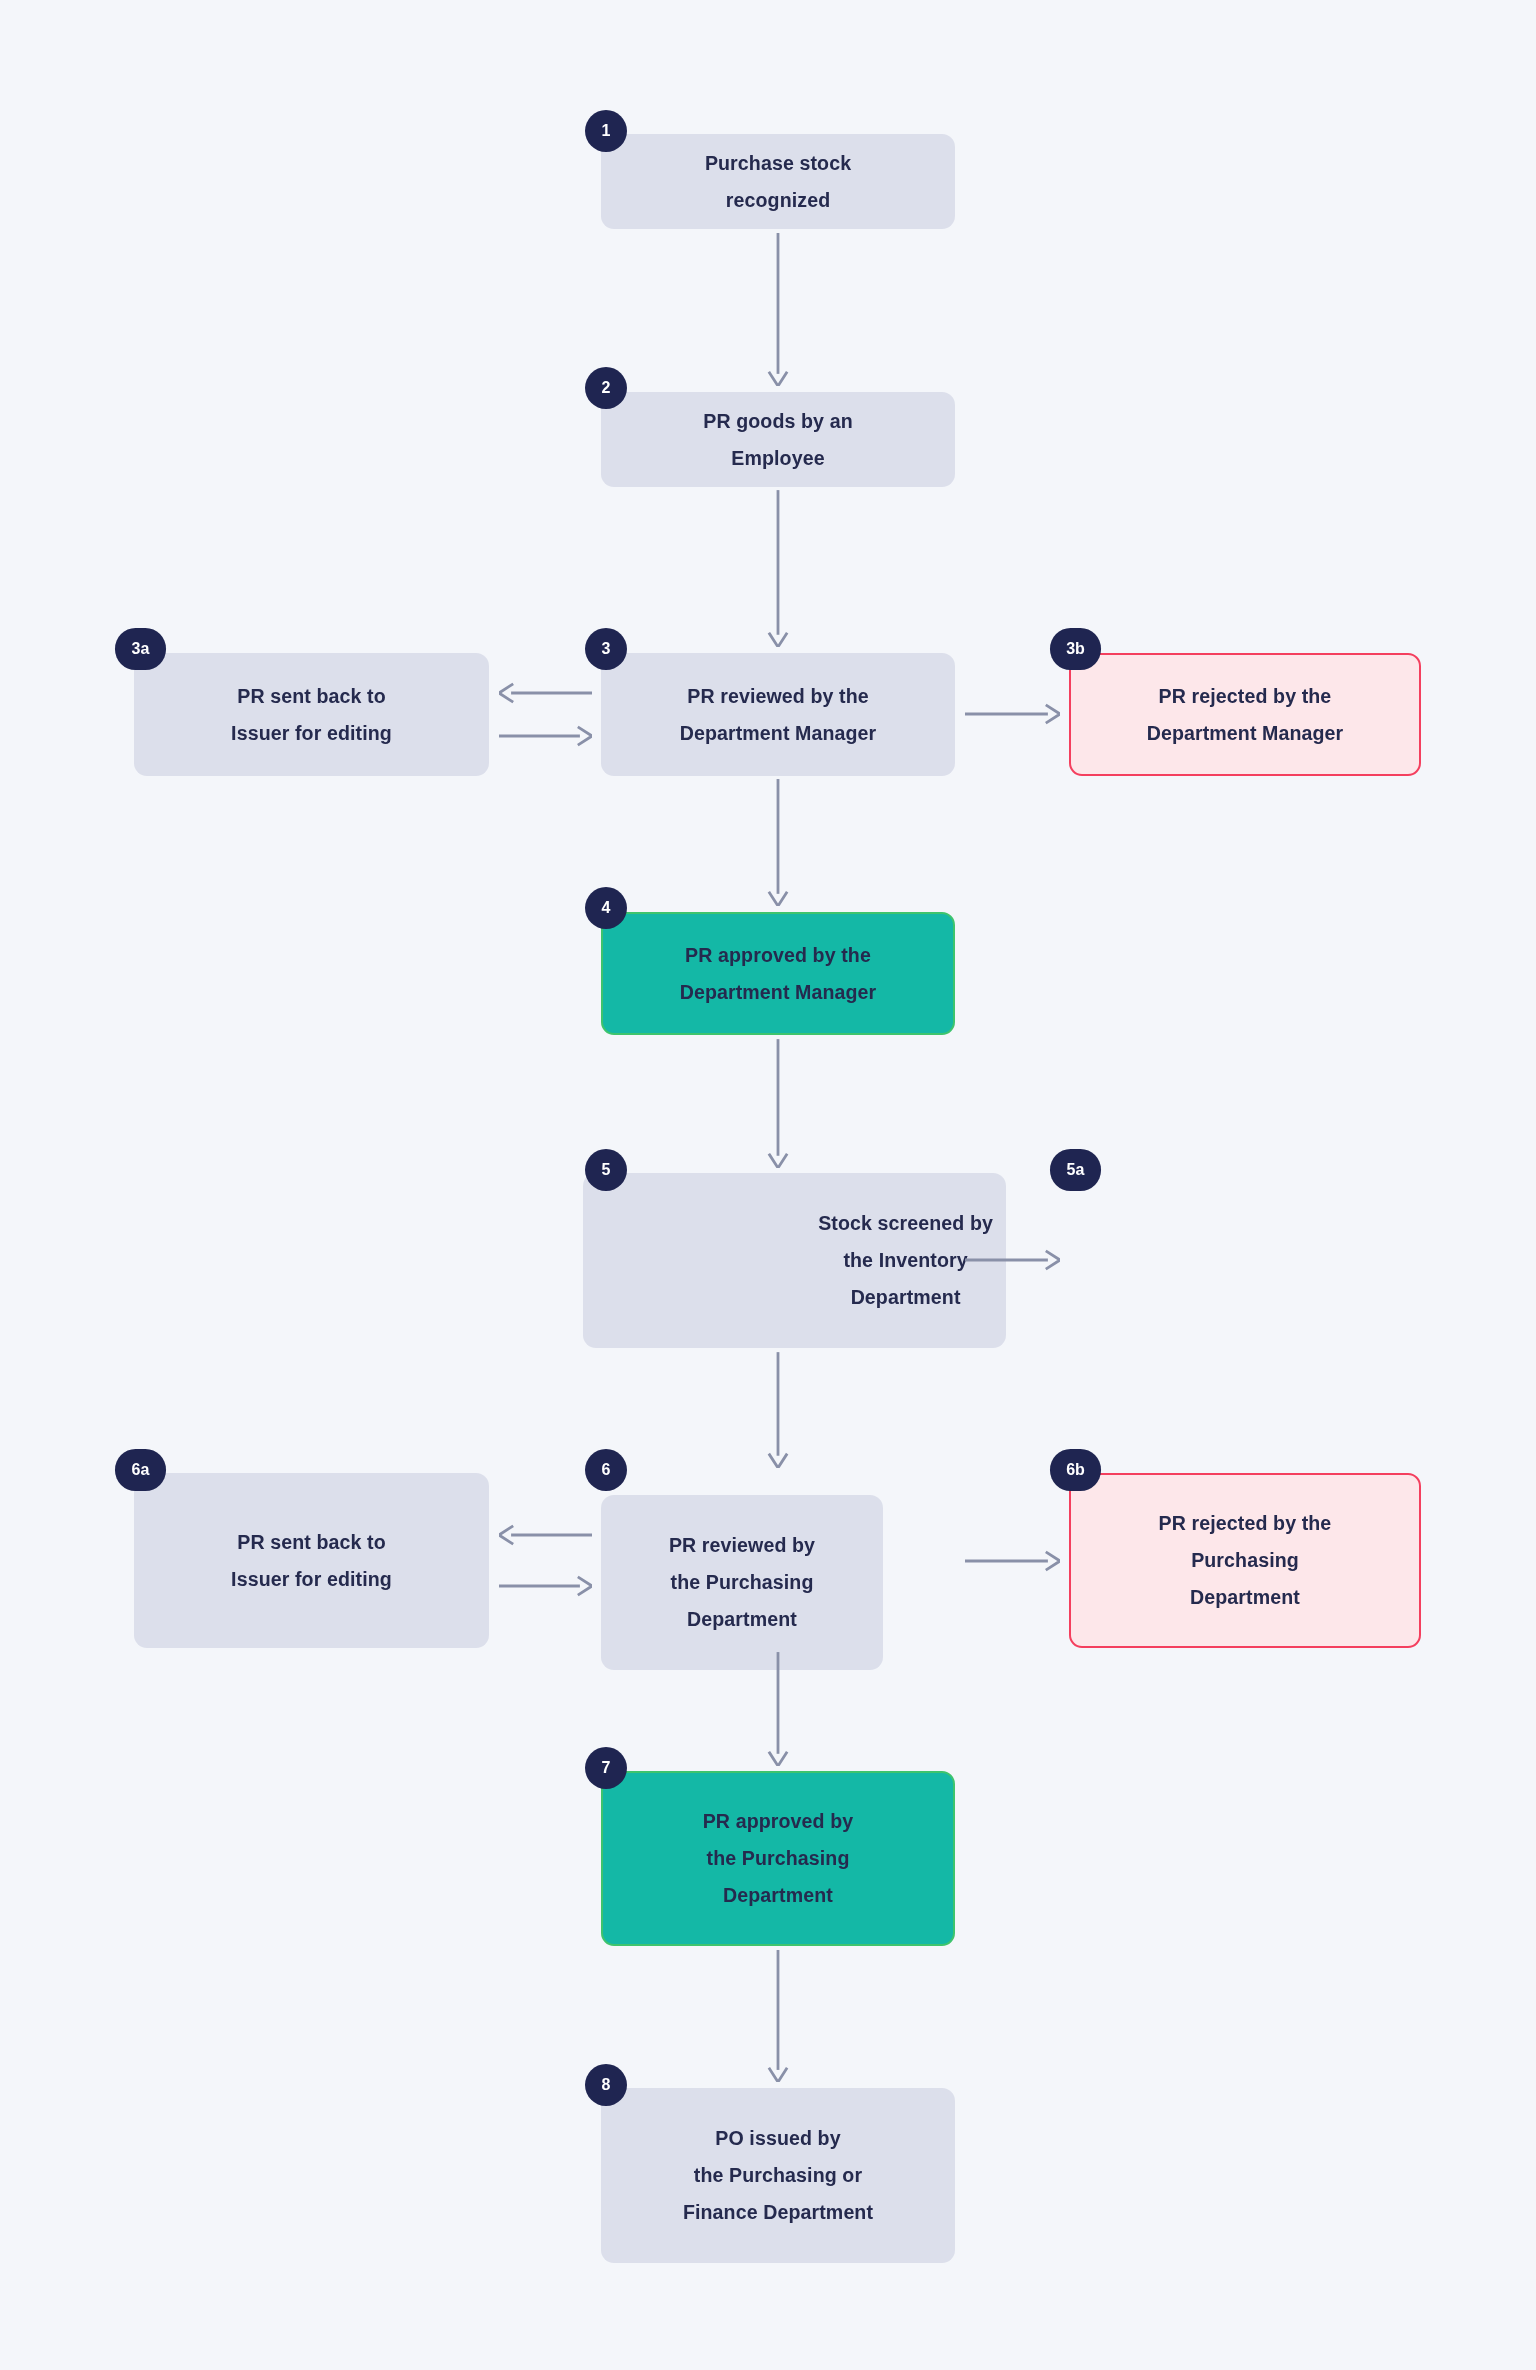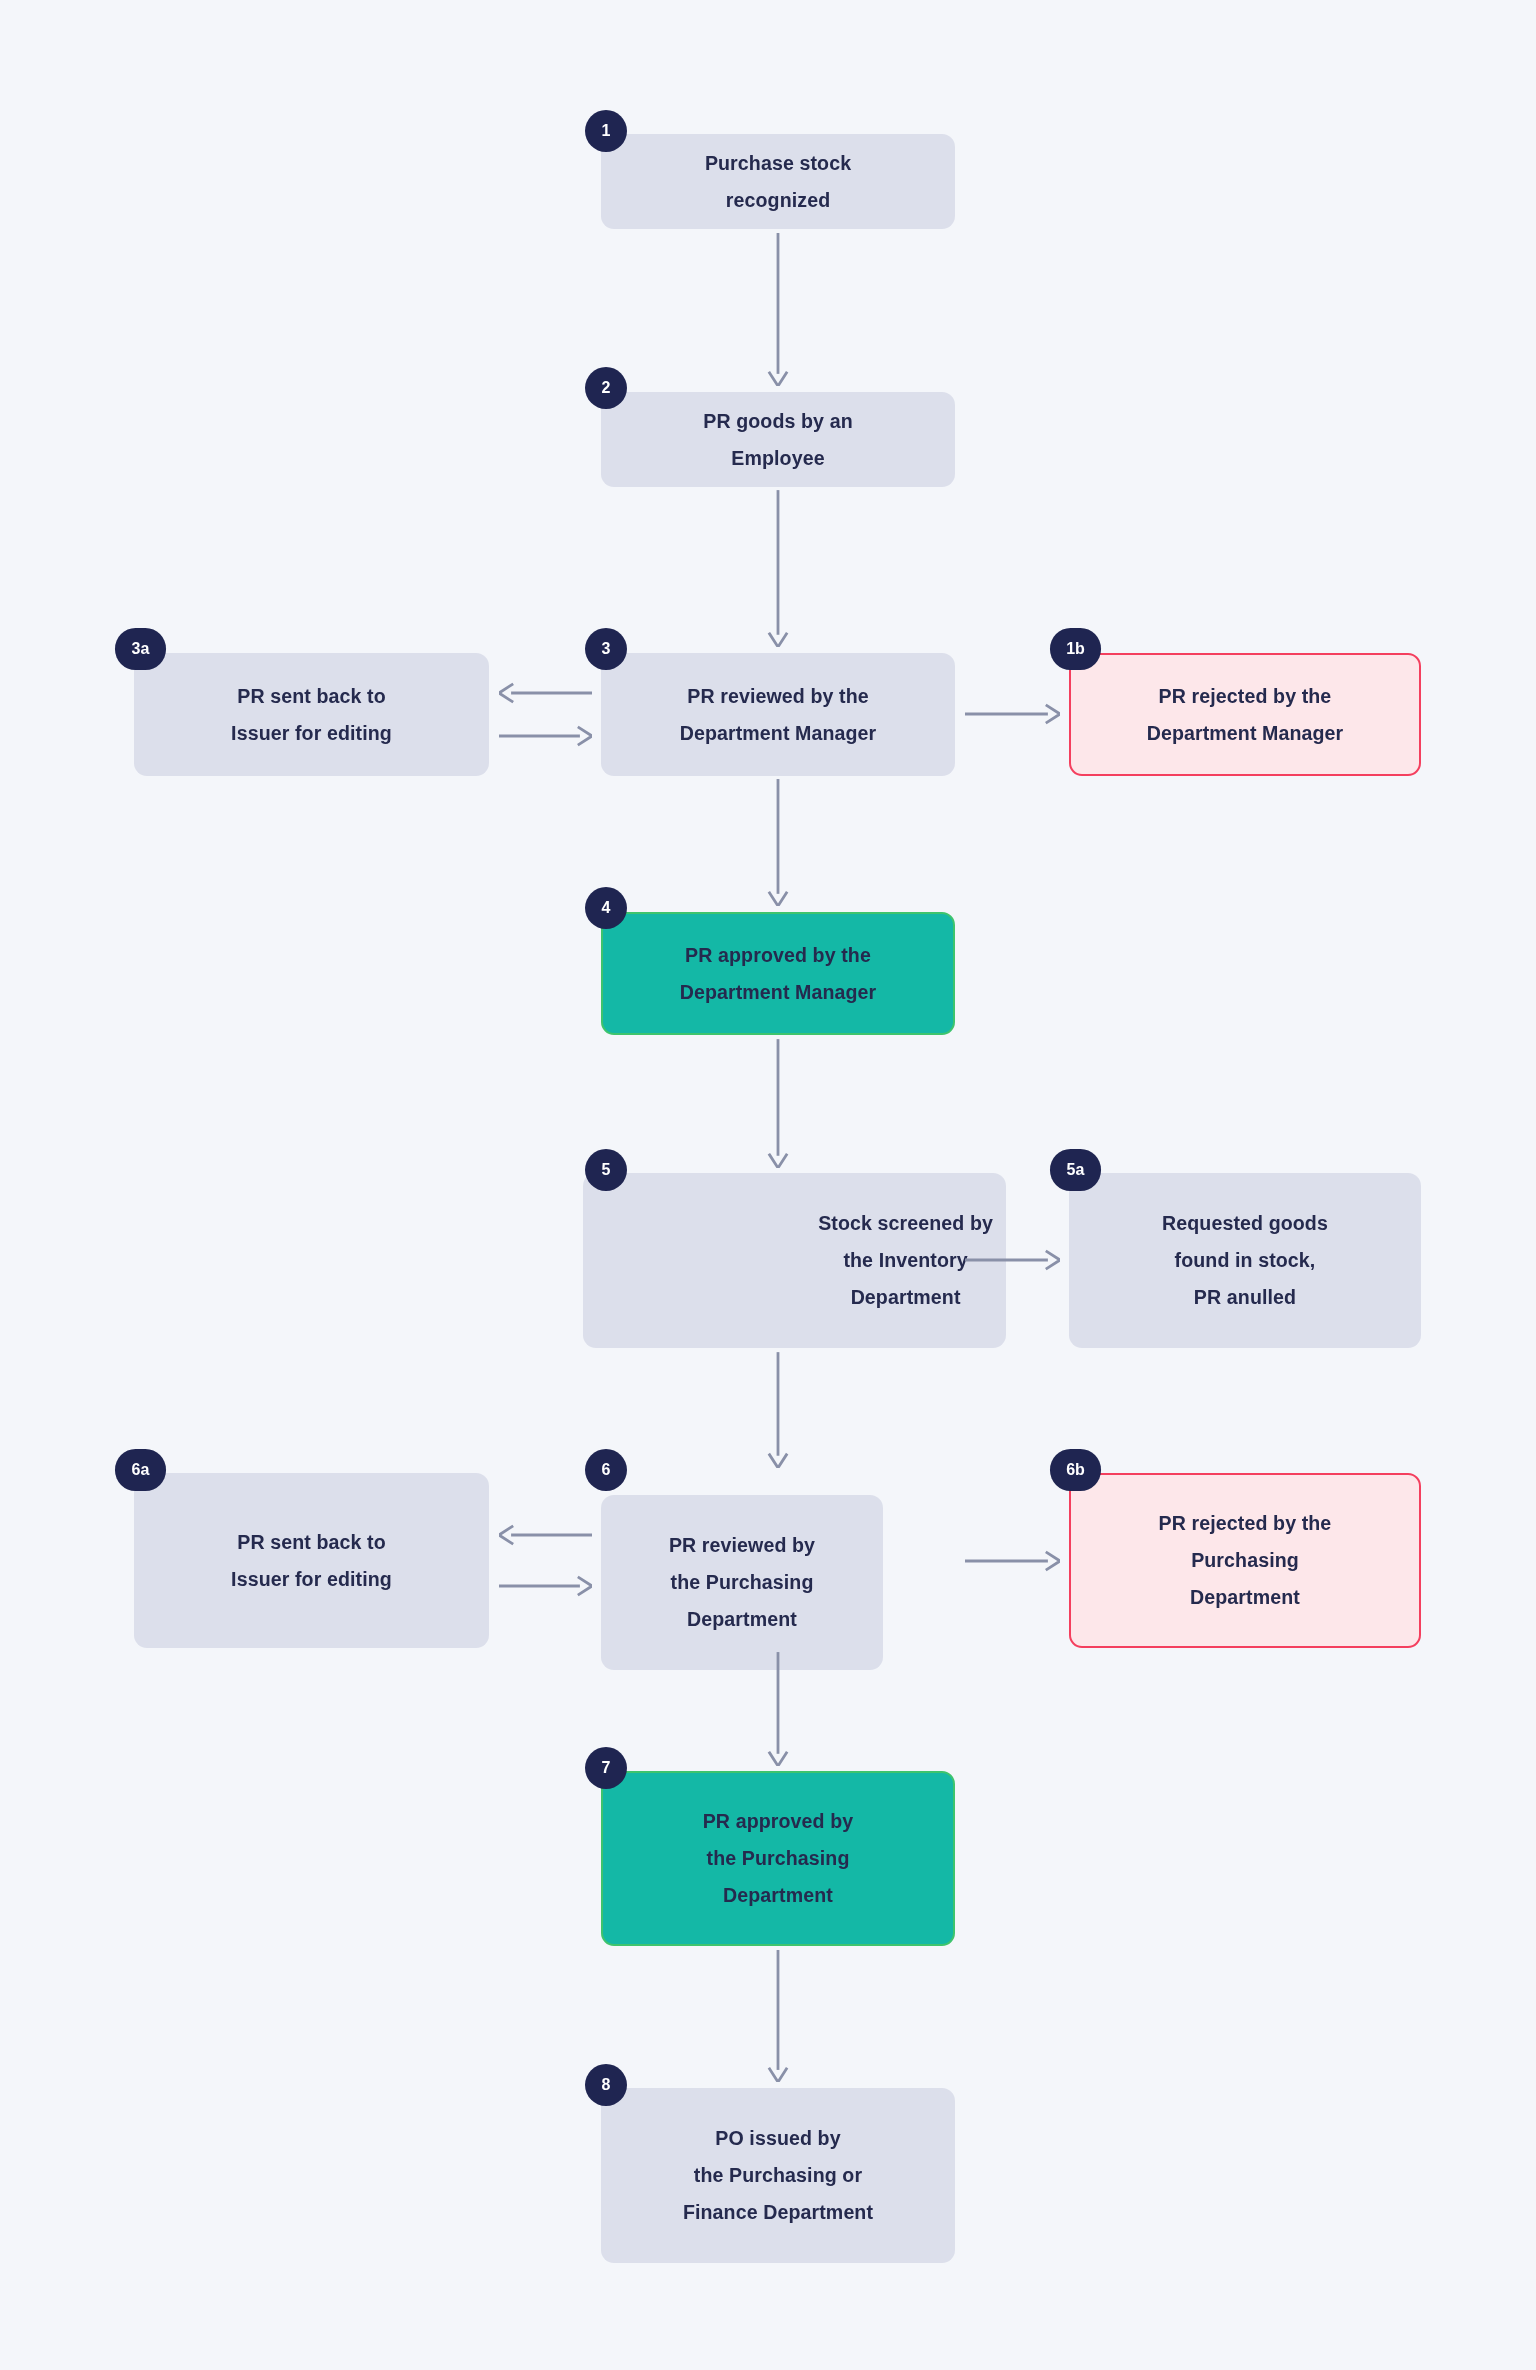--- a/index.html
+++ b/index.html
@@ -156,37 +156,32 @@
     <div class="badge pill" style="left: 115px; top: 628px;">3a</div>
     <div class="node default" style="left: 601px; top: 653px; width: 354px; height: 123px;">
       <div class="label">PR reviewed by the
 Department Manager</div>
     </div>
     <div class="badge round" style="left: 585px; top: 628px;">3</div>
     <div class="node rejected" style="left: 1069px; top: 653px; width: 352px; height: 123px;">
       <div class="label">PR rejected by the
 Department Manager</div>
     </div>
-    <div class="badge pill" style="left: 1050px; top: 628px;">1b</div>
+    <div class="badge pill" style="left: 1050px; top: 628px;">3b</div>
     <div class="node approved" style="left: 601px; top: 912px; width: 354px; height: 123px;">
       <div class="label">PR approved by the
 Department Manager</div>
     </div>
     <div class="badge round" style="left: 585px; top: 887px;">4</div>
     <div class="node default" style="left: 583px; top: 1173px; width: 423px; height: 175px; justify-content: flex-end;">
       <div class="label">Stock screened by
 the Inventory
 Department</div>
     </div>
     <div class="badge round" style="left: 585px; top: 1149px;">5</div>
-    <div class="node default" style="left: 1069px; top: 1173px; width: 352px; height: 175px;">
-      <div class="label">Requested goods
-found in stock,
-PR anulled</div>
-    </div>
     <div class="badge pill" style="left: 1050px; top: 1149px;">5a</div>
     <div class="node default" style="left: 134px; top: 1473px; width: 355px; height: 175px;">
       <div class="label">PR sent back to
 Issuer for editing</div>
     </div>
     <div class="badge pill" style="left: 115px; top: 1449px;">6a</div>
     <div class="node default" style="left: 601px; top: 1473px; width: 282px; height: 175px; margin-top: 22px;">
       <div class="label">PR reviewed by
 the Purchasing
 Department</div>

